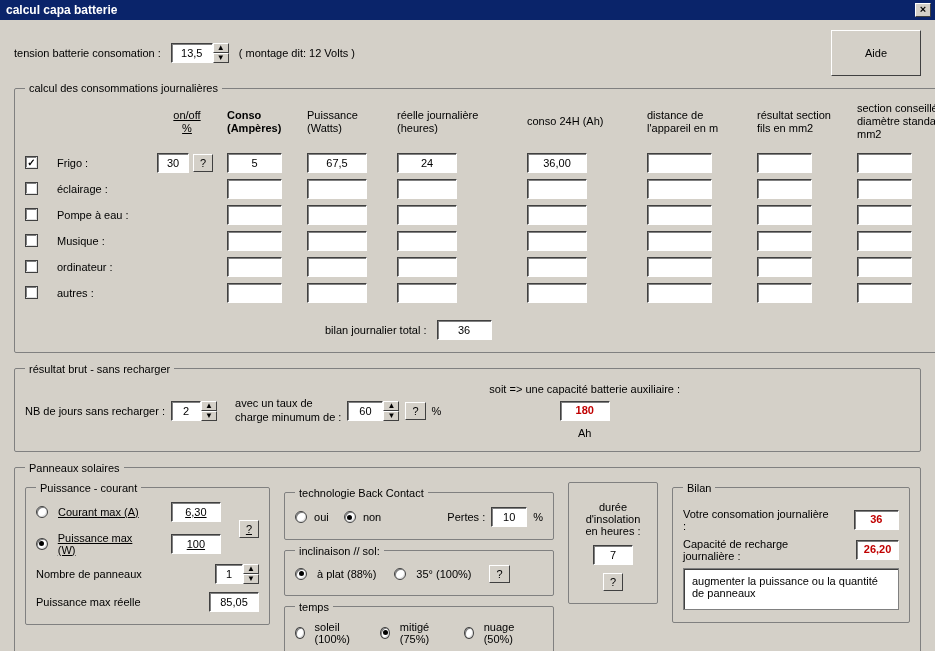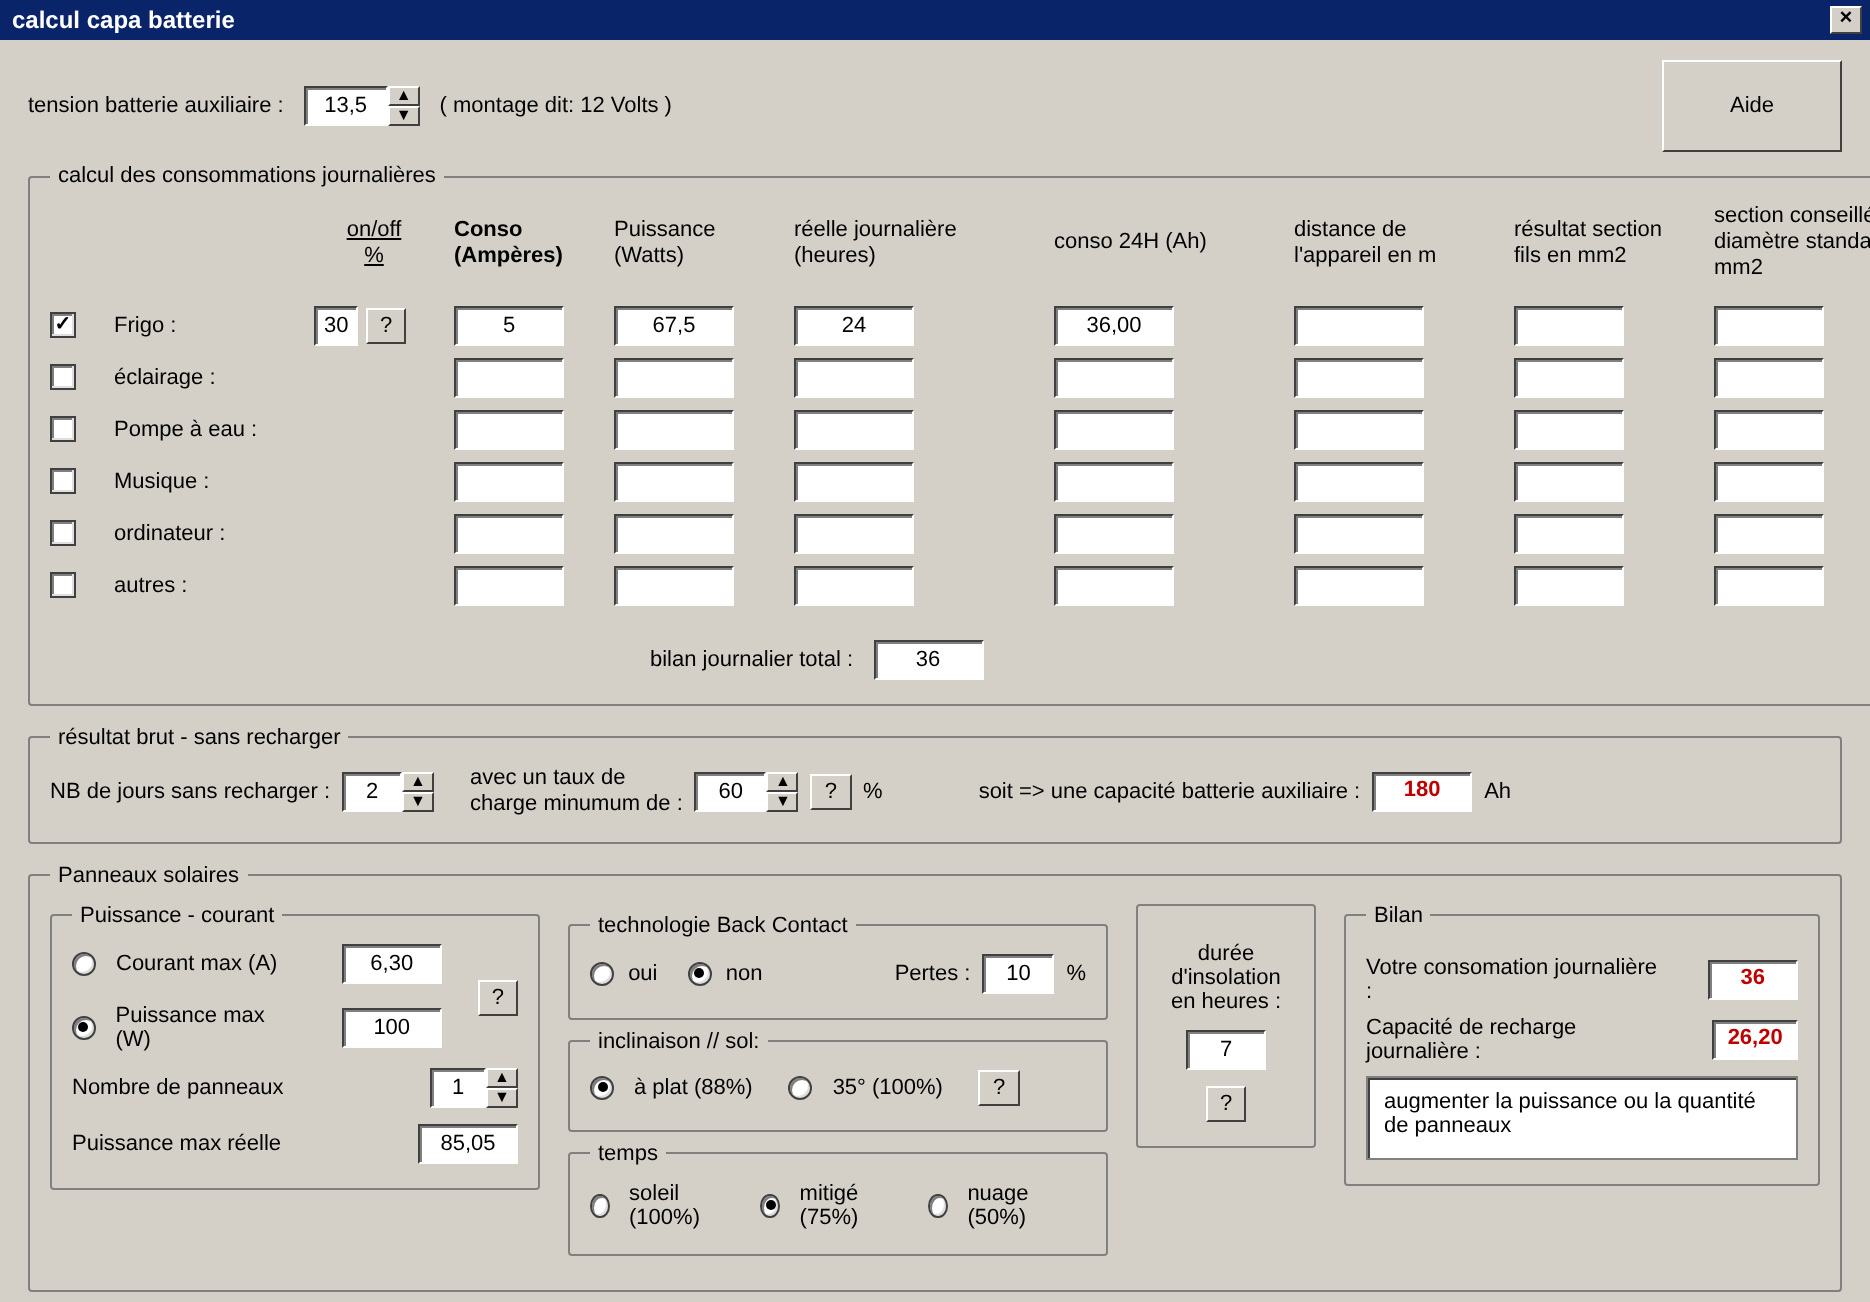--- a/index.html
+++ b/index.html
@@ -118,36 +118,36 @@
   .v-stack > * { margin: 5px 0; }
   .bilan-row { display:flex; align-items:center; justify-content:space-between; gap:22px; margin:6px 0; }
   .bilan-advice {
     background:#fff;
     border:1px solid #808080;
     box-shadow: inset 1px 1px 0 #404040;
     padding:6px 8px;
     min-height:42px;
     font-size:11px;
   }
-  .pc-grid { display:grid; grid-template-columns:auto 60px auto; column-gap:8px; row-gap:10px; align-items:center; }
+  .pc-grid { display:grid; grid-template-columns:auto 60px auto; column-gap:8px; row-gap:10px; align-items:center;text-decoration:underline; }
   .gap6 { gap:6px; }
   .mt8 { margin-top:8px; }
 </style>
 </head>
 <body>
 
 <div class="titlebar">
   <span>calcul capa batterie</span>
   <div class="close-btn">×</div>
 </div>
 
 <div class="window-body">
 
   <div class="top-row">
-    <span>tension batterie auxiliaire :</span>
+    <span>tension batterie consomation :</span>
     <div class="spinner">
       <input class="sunken-input" value="13,5" style="">
       <div class="spin-btns">
         <div class="btn">▲</div>
         <div class="btn">▼</div>
       </div>
     </div>
     <span>( montage dit: 12 Volts )</span>
     <div style="flex:1"></div>
     <div class="btn help">Aide</div>
@@ -168,21 +168,21 @@
       <div class="hdr" style="white-space: pre-line;">distance de l'appareil en m</div>
       <div class="hdr" style="white-space: pre-line;">résultat section fils en mm2</div>
       <div class="hdr" style="white-space: pre-line;">section conseillée en diamètre standard en mm2</div>
     </div>
 
     <div id="conso-rows">
         <div class="cols table-row">
           <div class="checkbox checked"></div>
           <div>Frigo :</div>
           <div class="row" style="gap: 4px;">
-            <input class="sunken-input" value="30" style="width: 22px;">
+            <input class="sunken-input" value="30" style="width: 32px;">
             <div class="btn">?</div>
           </div>
           <div><input class="sunken-input" value="5" style="width: 55px;"></div>
           <div><input class="sunken-input" value="67,5" style="width: 60px;"></div>
           <div><input class="sunken-input" value="24" style="width: 60px;"></div>
           <div><input class="sunken-input" value="36,00" style="width: 60px;"></div>
           <div><input class="sunken-input" style="width: 65px;"></div>
           <div><input class="sunken-input" style="width: 55px;"></div>
           <div><input class="sunken-input" style="width: 55px;"></div>
         </div>
@@ -275,21 +275,21 @@
         <div class="spinner">
           <input class="sunken-input" style="width: 36px;" value="60">
           <div class="spin-btns">
             <div class="btn">▲</div>
             <div class="btn">▼</div>
           </div>
         </div>
         <div class="btn">?</div>
         <span>%</span>
       </div>
-      <div class="row gap6" style="margin-left:30px;">
+      <div class="row gap6" style="margin-left:30px;flex-direction:column;">
         <span>soit =&gt; une capacité batterie auxiliaire :</span>
         <div class="sunken-input result-red" style="width:50px">180</div>
         <span>Ah</span>
       </div>
     </div>
   </fieldset>
 
   <fieldset>
     <legend>Panneaux solaires</legend>
     <div class="solar-row">

